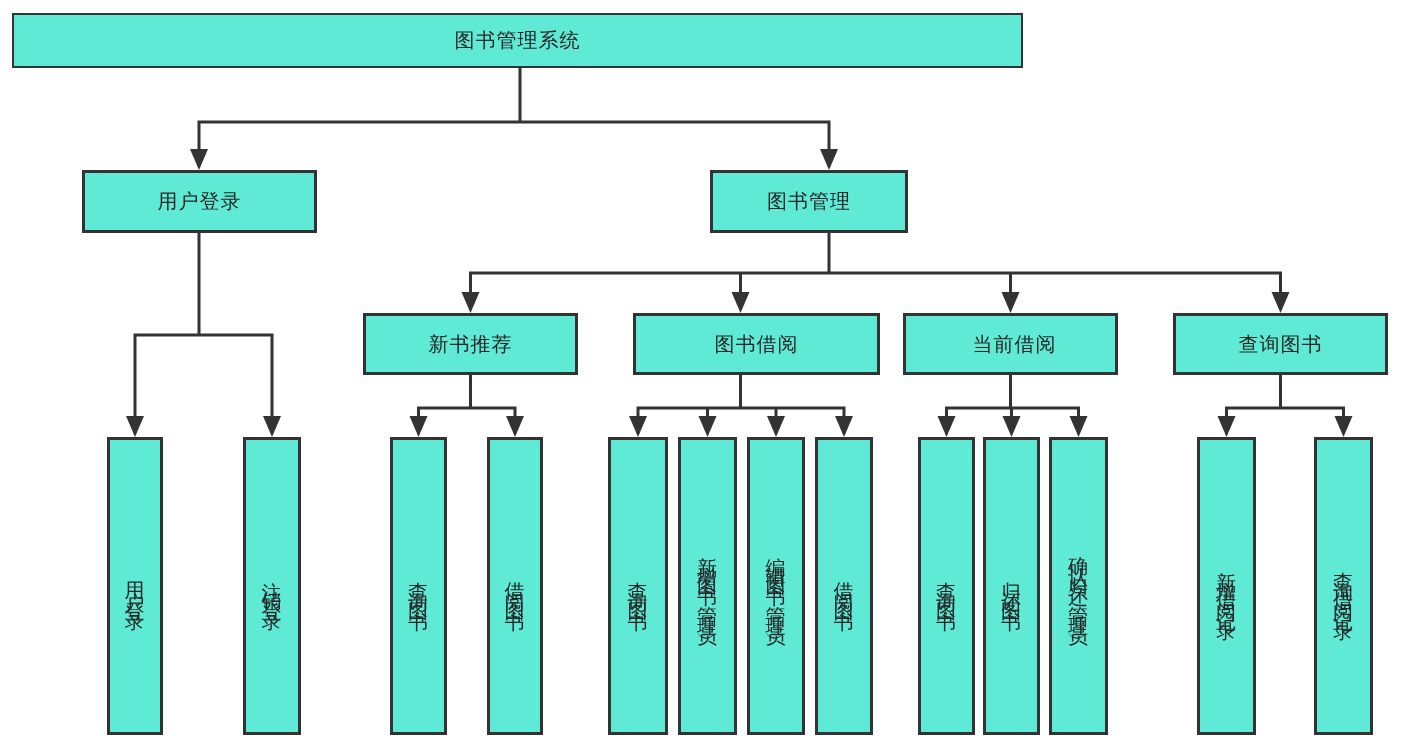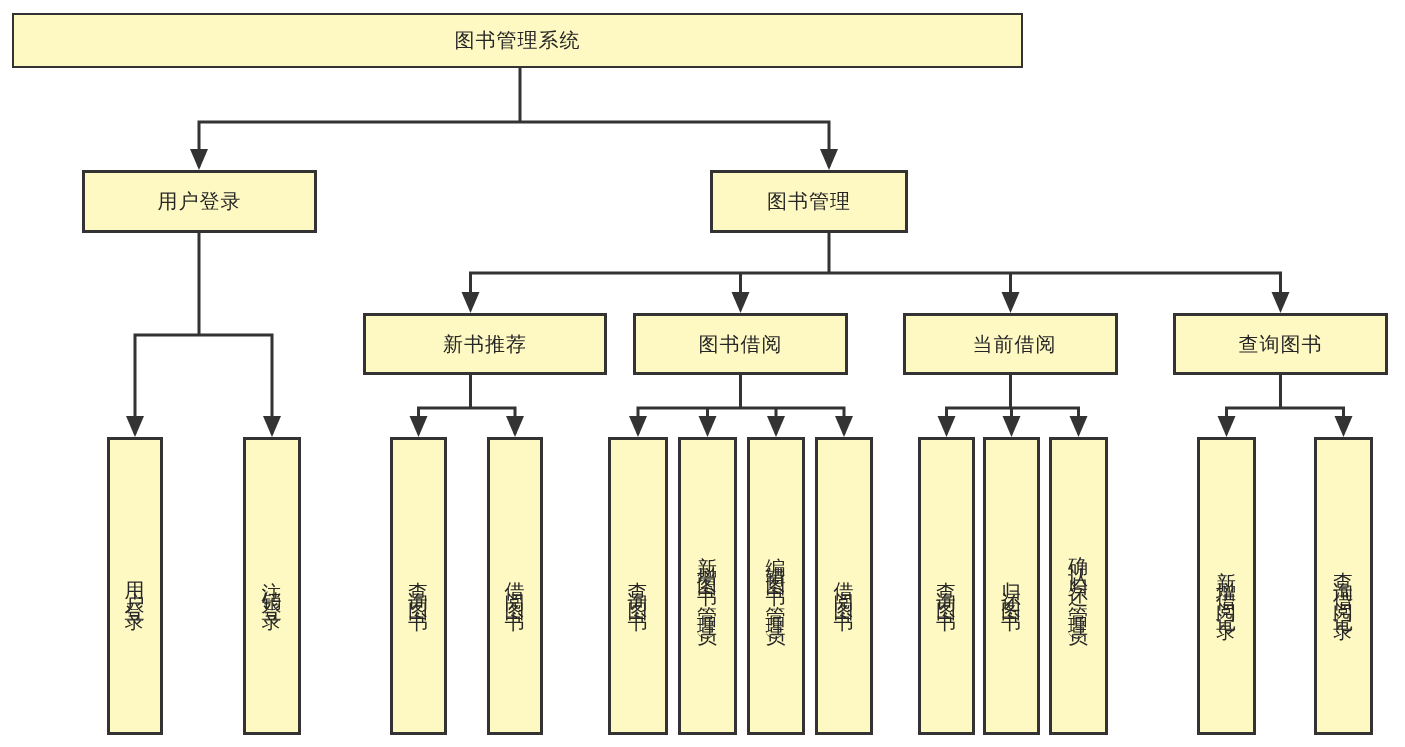--- a/index.html
+++ b/index.html
@@ -14,21 +14,21 @@
     width:1405px;height:747px;
     background:var(--background);
     font-family:"Liberation Sans",sans-serif;
     color:var(--text-color);
     overflow:hidden;
   }
   .connectors{position:absolute;left:0;top:0;z-index:1;}
   .node{
     position:absolute;
     box-sizing:border-box;
-    background:#fef9c3;
+    background:#5eead4;
     border:3px solid var(--line-color);
     display:flex;align-items:center;justify-content:center;
     font-size:20px;
     z-index:2;
   }
   .node.root{border-width:2px;}
   .hl{letter-spacing:1px;white-space:nowrap;}
   .vl{
     writing-mode:vertical-rl;
     text-orientation:mixed;
@@ -88,24 +88,24 @@
     <span class="hl">图书管理系统</span>
   </div>
 
   <div class="node" style="left:82px;top:170px;width:235px;height:63px;">
     <span class="hl">用户登录</span>
   </div>
   <div class="node" style="left:710px;top:170px;width:198px;height:63px;">
     <span class="hl">图书管理</span>
   </div>
 
-  <div class="node" style="left:363px;top:313px;width:244px;height:62px;">
+  <div class="node" style="left:363px;top:313px;width:215px;height:62px;">
     <span class="hl">新书推荐</span>
   </div>
-  <div class="node" style="left:633px;top:313px;width:215px;height:62px;">
+  <div class="node" style="left:633px;top:313px;width:247px;height:62px;">
     <span class="hl">图书借阅</span>
   </div>
   <div class="node" style="left:903px;top:313px;width:215px;height:62px;padding-left:8px;">
     <span class="hl">当前借阅</span>
   </div>
   <div class="node" style="left:1173px;top:313px;width:215px;height:62px;">
     <span class="hl">查询图书</span>
   </div>
 
   <div class="node" style="left:107px;top:437px;width:56px;height:298px;">

